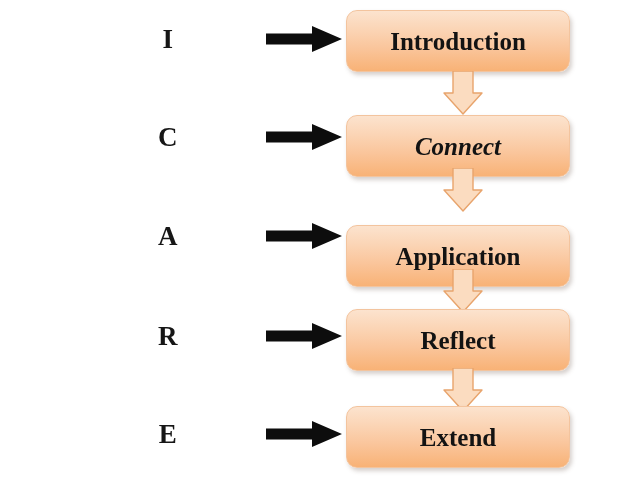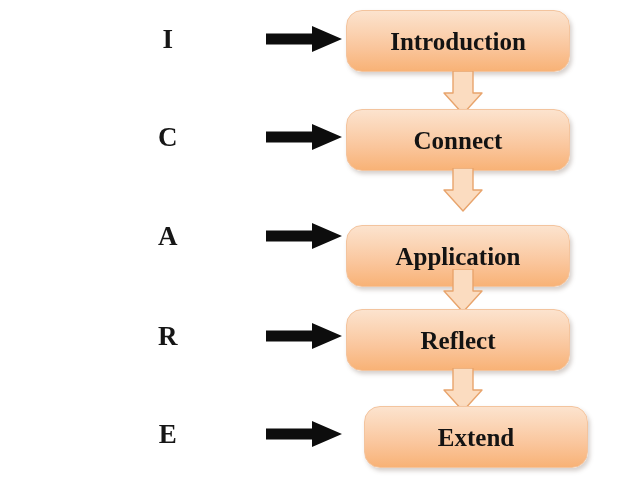--- a/index.html
+++ b/index.html
@@ -40,21 +40,21 @@
     letter-spacing: 0.5px;
   }
 
   
   .stage-box {
     position: absolute;
     left: 346px;
     width: 224px;
     height: 62px;
     box-sizing: border-box;
-    border-radius: 16px;
+    border-radius: 11px;
     background: linear-gradient(to bottom,
                 #FCE2CD 0%,
                 #FBD4B4 28%,
                 #FAC79D 58%,
                 #F9B madeira 100%);
     background: linear-gradient(to bottom,
                 #FCE3CE 0%,
                 #FBD5B6 30%,
                 #FAC59B 62%,
                 #F8B276 100%);
@@ -115,21 +115,21 @@
   </div>
 
   <div class="letter-box" style="top:108px;">
     <span class="letter">C</span>
   </div>
   <div class="h-arrow" style="top:122px;">
     <svg width="76" height="30" viewBox="0 0 76 30" xmlns="http://www.w3.org/2000/svg">
       <polygon points="0,9.5 46,9.5 46,2 76,15 46,28 46,20.5 0,20.5" fill="#0d0d0d"></polygon>
     </svg>
   </div>
-  <div class="stage-box" style="top:109px;">
+  <div class="stage-box" style="top:115px;font-style:italic;">
     <span class="stage-label">Connect</span>
   </div>
 
   <div class="v-arrow" style="top:168px;">
     <svg width="44" height="44" viewBox="0 0 44 44" xmlns="http://www.w3.org/2000/svg">
       <polygon points="12,0 32,0 32,22 41,22 22,43 3,22 12,22" fill="#FBDCC0" stroke="#E8A46C" stroke-width="1.4" stroke-linejoin="round"></polygon>
     </svg>
   </div>
 
   <div class="letter-box" style="top:207px;">
@@ -169,17 +169,17 @@
   </div>
 
   <div class="letter-box" style="top:405px;">
     <span class="letter">E</span>
   </div>
   <div class="h-arrow" style="top:419px;">
     <svg width="76" height="30" viewBox="0 0 76 30" xmlns="http://www.w3.org/2000/svg">
       <polygon points="0,9.5 46,9.5 46,2 76,15 46,28 46,20.5 0,20.5" fill="#0d0d0d"></polygon>
     </svg>
   </div>
-  <div class="stage-box" style="top:406px;margin-left:18px;">
+  <div class="stage-box" style="top:406px;">
     <span class="stage-label">Extend</span>
   </div>
 
 </div>
 
 </body></html>

